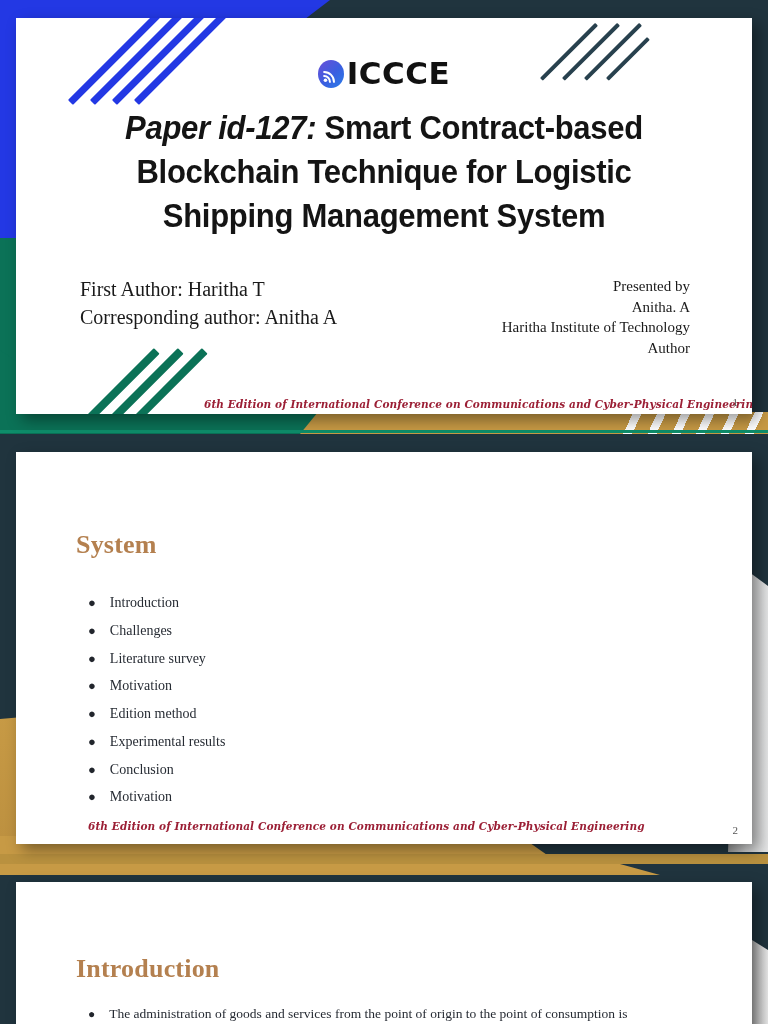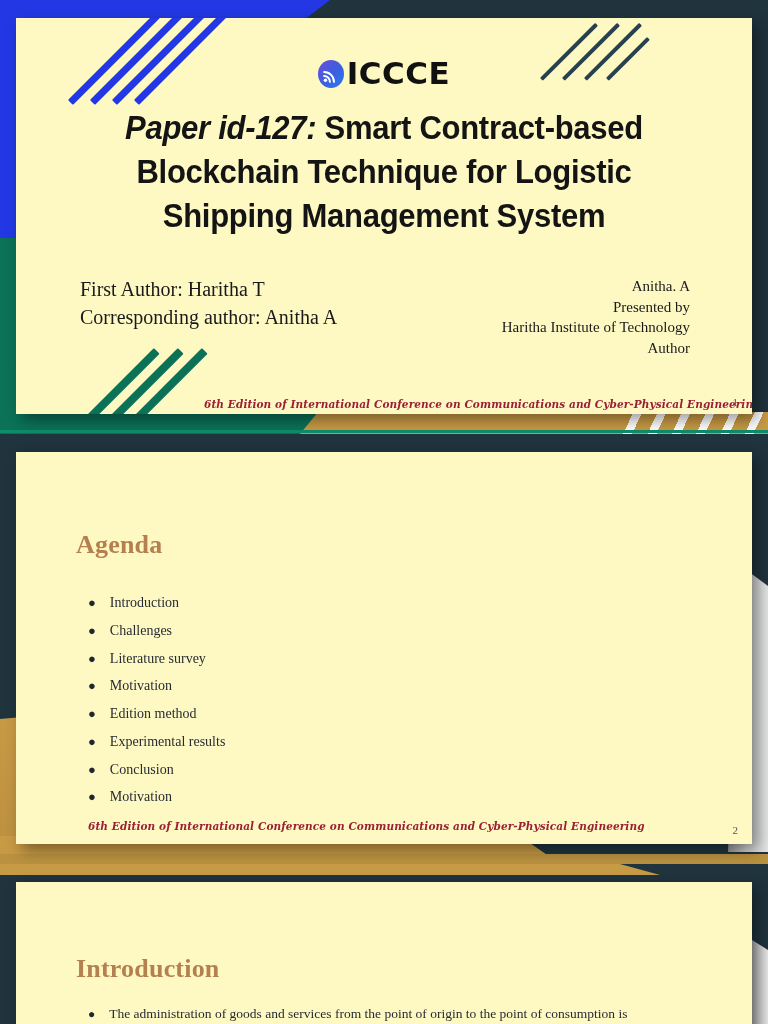--- a/index.html
+++ b/index.html
@@ -20,21 +20,21 @@
   
   .slide {
     position: absolute;
     left: 0;
     width: 768px;
     overflow: hidden;
   }
   .slide-bg { position: absolute; inset: 0; }
   .page {
     position: absolute;
-    background: #fef9c3;
+    background: #ffffff;
     box-shadow: 6px 6px 14px rgba(0,0,0,.40);
     overflow: hidden;
   }
 
   
   #slide1 { top: 0; height: 434px; }
   #slide1 .slide-bg { background: #20343e; }
   .s1-blue {
     position: absolute; left: 0; top: 0; width: 330px; height: 252px;
     background: #2338e4;
@@ -280,40 +280,40 @@
         <div>Blockchain Technique for Logistic</div>
         <div>Shipping Management System</div>
       </div>
 
       <div class="s1-authors">
         <div>First Author: Haritha T</div>
         <div>Corresponding author:  Anitha A</div>
       </div>
 
       <div class="s1-presented">
+        <div>Presented by</div>
         <div>Anitha. A</div>
-        <div>Presented by</div>
         <div>Haritha Institute of Technology</div>
         <div>Author</div>
       </div>
 
       <div class="footer-note">6th Edition of International Conference on Communications and Cyber-Physical Engineering</div>
       <div class="pagenum">1</div>
     </div>
   </section>
 
   <section class="slide" id="slide2">
     <div class="slide-bg"></div>
     <div class="s2-gold-left"></div>
     <div class="s2-shadow-right"></div>
     <div class="s2-gold-bottom"></div>
     <div class="s2-gold-bottom2"></div>
 
     <div class="page">
-      <div class="s2-title">Agenda</div>
+      <div class="s2-title">System</div>
 
       <ul class="bullets">
         <li>
             <span class="dot">●</span>
             <span>Introduction</span>
           </li>
         <li>
             <span class="dot">●</span>
             <span>Challenges</span>
           </li>

